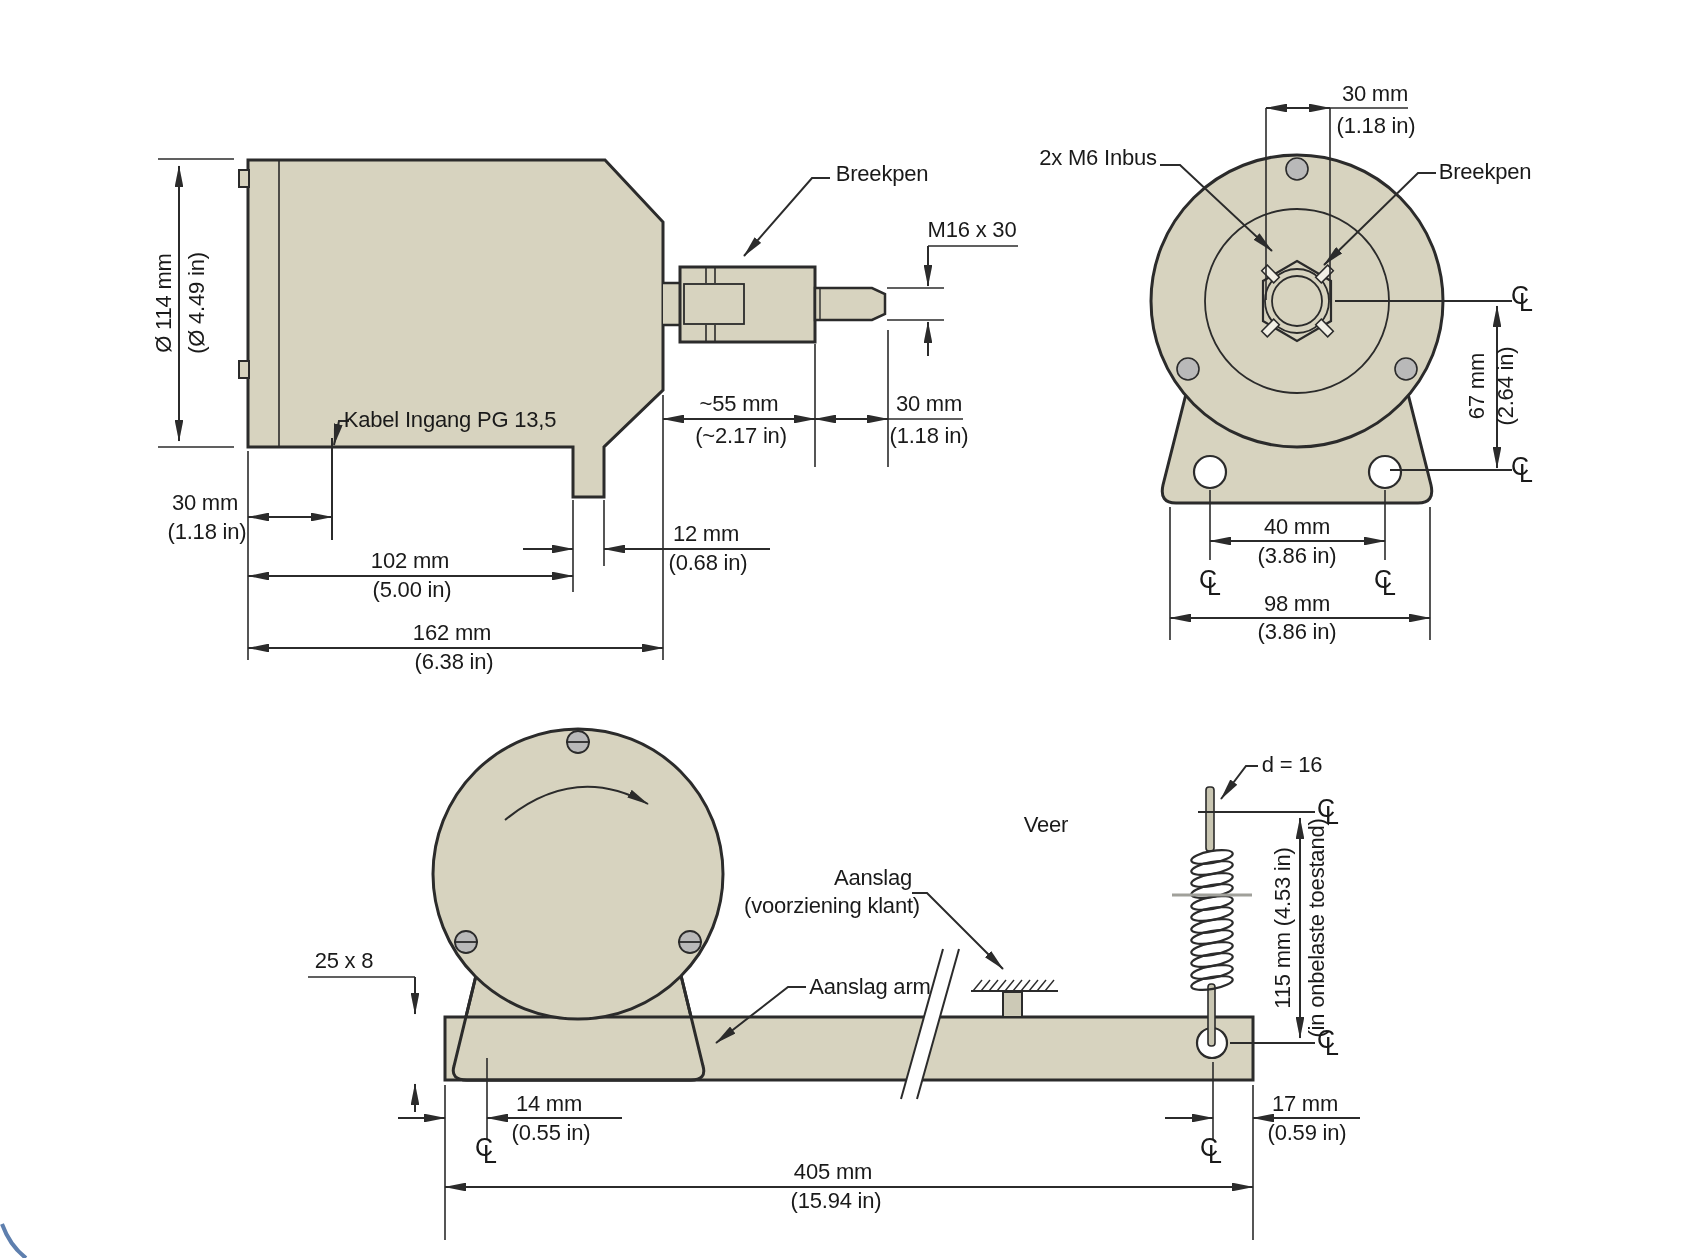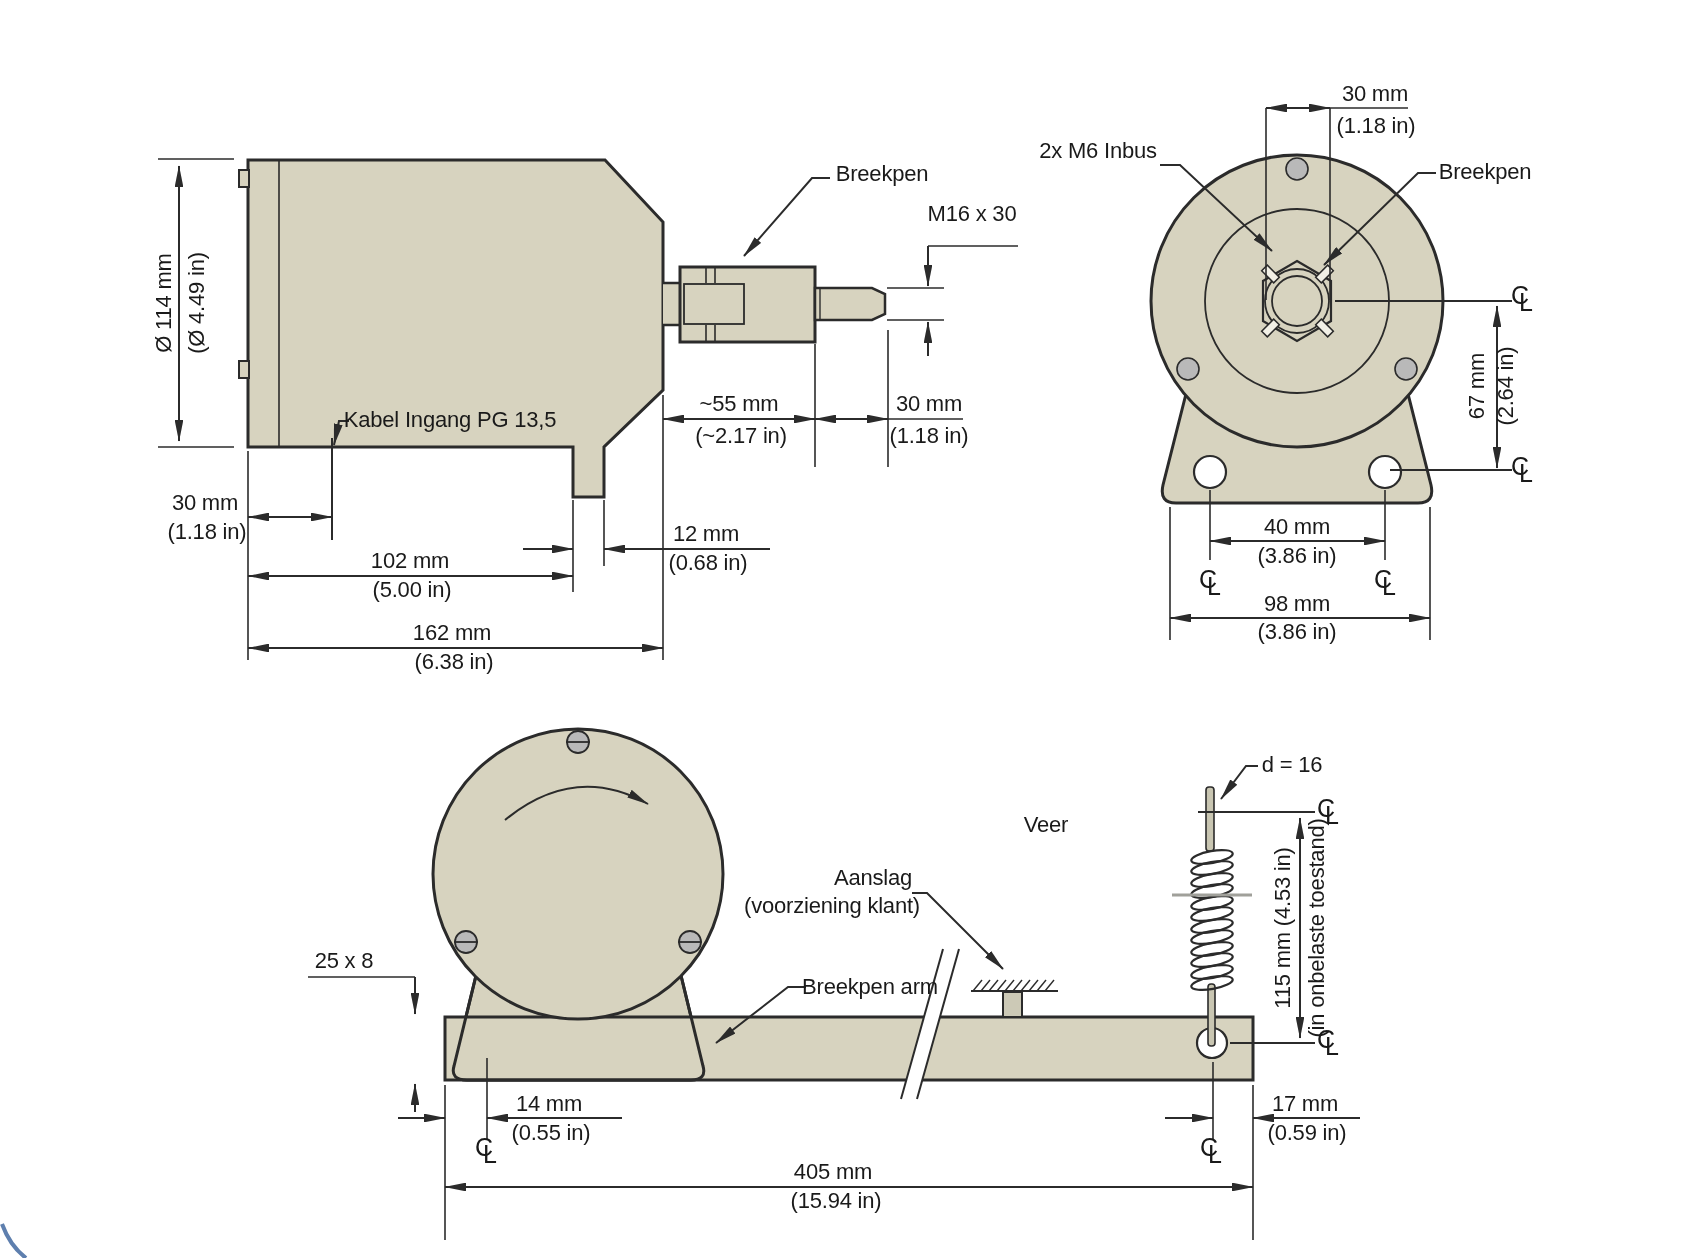--- a/index.html
+++ b/index.html
@@ -195,51 +195,51 @@
     <line x1="1165" y1="1118" x2="1213" y2="1118" stroke-width="2" marker-end="url(#ah)"></line>
     <line x1="1253" y1="1118" x2="1360" y2="1118" stroke-width="2" marker-start="url(#ah)"></line>
   </g>
 
   <path d="M2,1224 Q10,1246 26,1258" stroke="#5e7fae" stroke-width="4" fill="none"></path>
 </svg>
 
 <div class="lb rv" style="left:164px;top:303px">Ø 114 mm</div>
 <div class="lb rv" style="left:197px;top:303px">(Ø 4.49 in)</div>
 <div class="lb" style="left:882px;top:174px">Breekpen</div>
-<div class="lb" style="left:972px;top:214px">M16 x 30</div>
+<div class="lb" style="left:972px;top:230px">M16 x 30</div>
 <div class="lb" style="left:450px;top:420px">Kabel Ingang PG 13,5</div>
 <div class="lb" style="left:739px;top:404px">~55 mm</div>
 <div class="lb" style="left:741px;top:436px">(~2.17 in)</div>
 <div class="lb" style="left:929px;top:404px">30 mm</div>
 <div class="lb" style="left:929px;top:436px">(1.18 in)</div>
 <div class="lb" style="left:205px;top:503px">30 mm</div>
 <div class="lb" style="left:207px;top:532px">(1.18 in)</div>
 <div class="lb" style="left:410px;top:561px">102 mm</div>
 <div class="lb" style="left:412px;top:590px">(5.00 in)</div>
 <div class="lb" style="left:706px;top:534px">12 mm</div>
 <div class="lb" style="left:708px;top:563px">(0.68 in)</div>
 <div class="lb" style="left:452px;top:633px">162 mm</div>
 <div class="lb" style="left:454px;top:662px">(6.38 in)</div>
 
 <div class="lb" style="left:1375px;top:94px">30 mm</div>
 <div class="lb" style="left:1376px;top:126px">(1.18 in)</div>
-<div class="lb" style="left:1098px;top:151px">2x M6 Inbus</div>
+<div class="lb" style="left:1098px;top:158px">2x M6 Inbus</div>
 <div class="lb" style="left:1485px;top:172px">Breekpen</div>
 <div class="lb rv" style="left:1477px;top:386px">67 mm</div>
 <div class="lb rv" style="left:1506px;top:386px">(2.64 in)</div>
 <div class="lb" style="left:1297px;top:527px">40 mm</div>
 <div class="lb" style="left:1297px;top:556px">(3.86 in)</div>
 <div class="lb" style="left:1297px;top:604px">98 mm</div>
 <div class="lb" style="left:1297px;top:632px">(3.86 in)</div>
 
 <div class="lb" style="left:1292px;top:765px">d = 16</div>
 <div class="lb" style="left:1046px;top:825px">Veer</div>
 <div class="lb" style="left:873px;top:878px">Aanslag</div>
 <div class="lb" style="left:832px;top:906px">(voorziening klant)</div>
-<div class="lb" style="left:870px;top:987px">Breekpen arm</div>
+<div class="lb" style="left:870px;top:987px">Aanslag arm</div>
 <div class="lb" style="left:344px;top:961px">25 x 8</div>
 <div class="lb rv" style="left:1283px;top:928px">115 mm (4.53 in)</div>
 <div class="lb rv" style="left:1317px;top:928px">(in onbelaste toestand)</div>
 <div class="lb" style="left:549px;top:1104px">14 mm</div>
 <div class="lb" style="left:551px;top:1133px">(0.55 in)</div>
 <div class="lb" style="left:833px;top:1172px">405 mm</div>
 <div class="lb" style="left:836px;top:1201px">(15.94 in)</div>
 <div class="lb" style="left:1305px;top:1104px">17 mm</div>
 <div class="lb" style="left:1307px;top:1133px">(0.59 in)</div>
 

